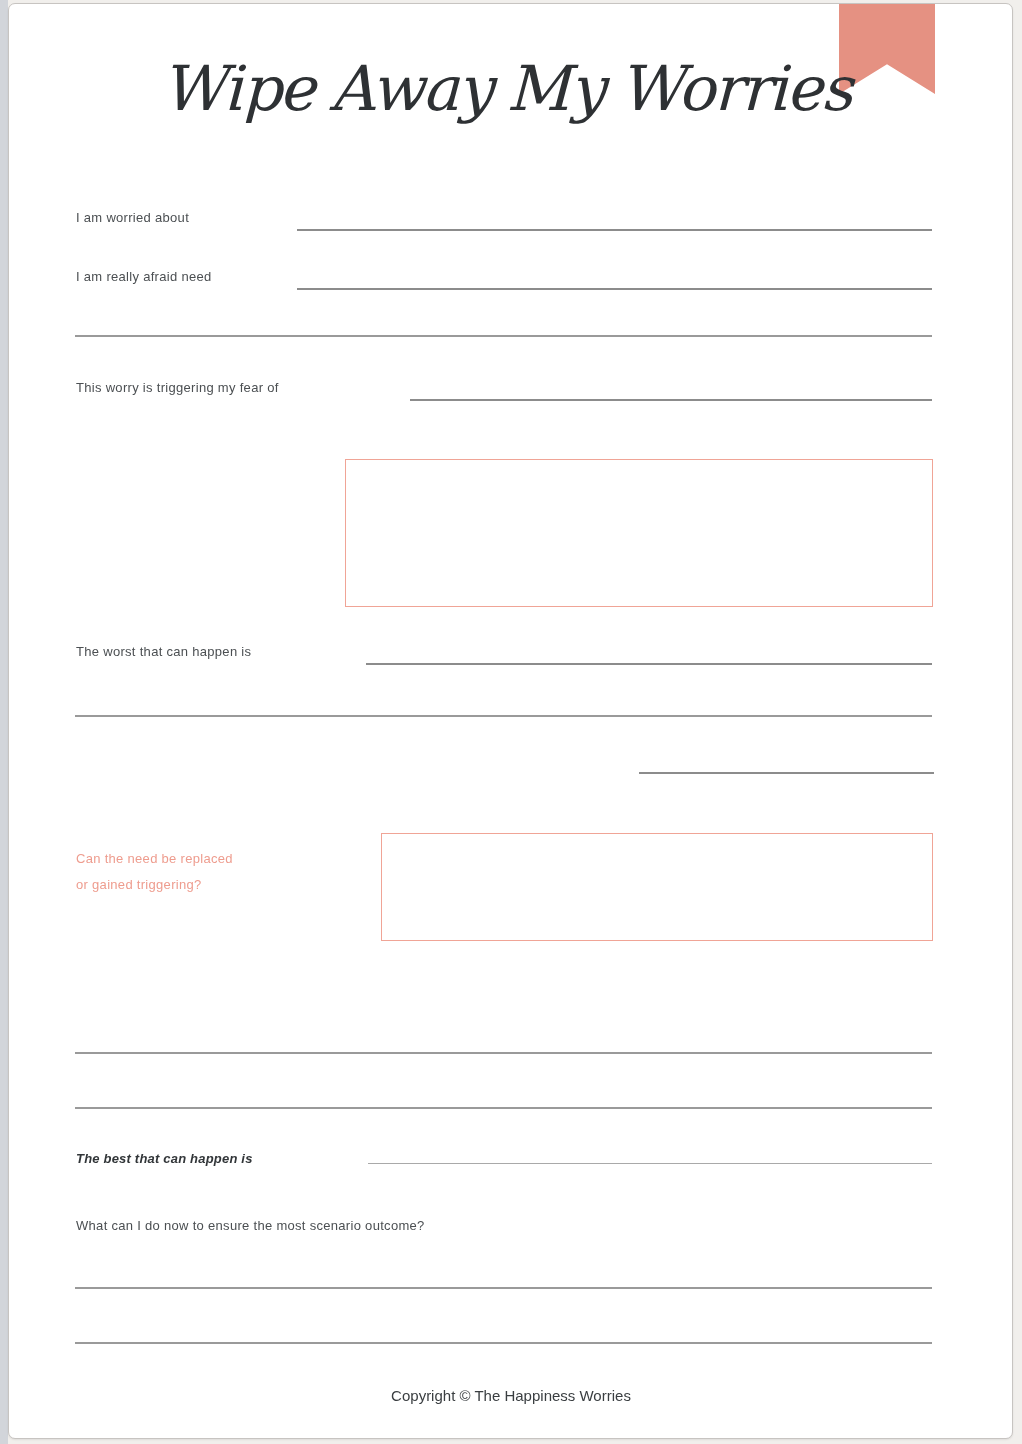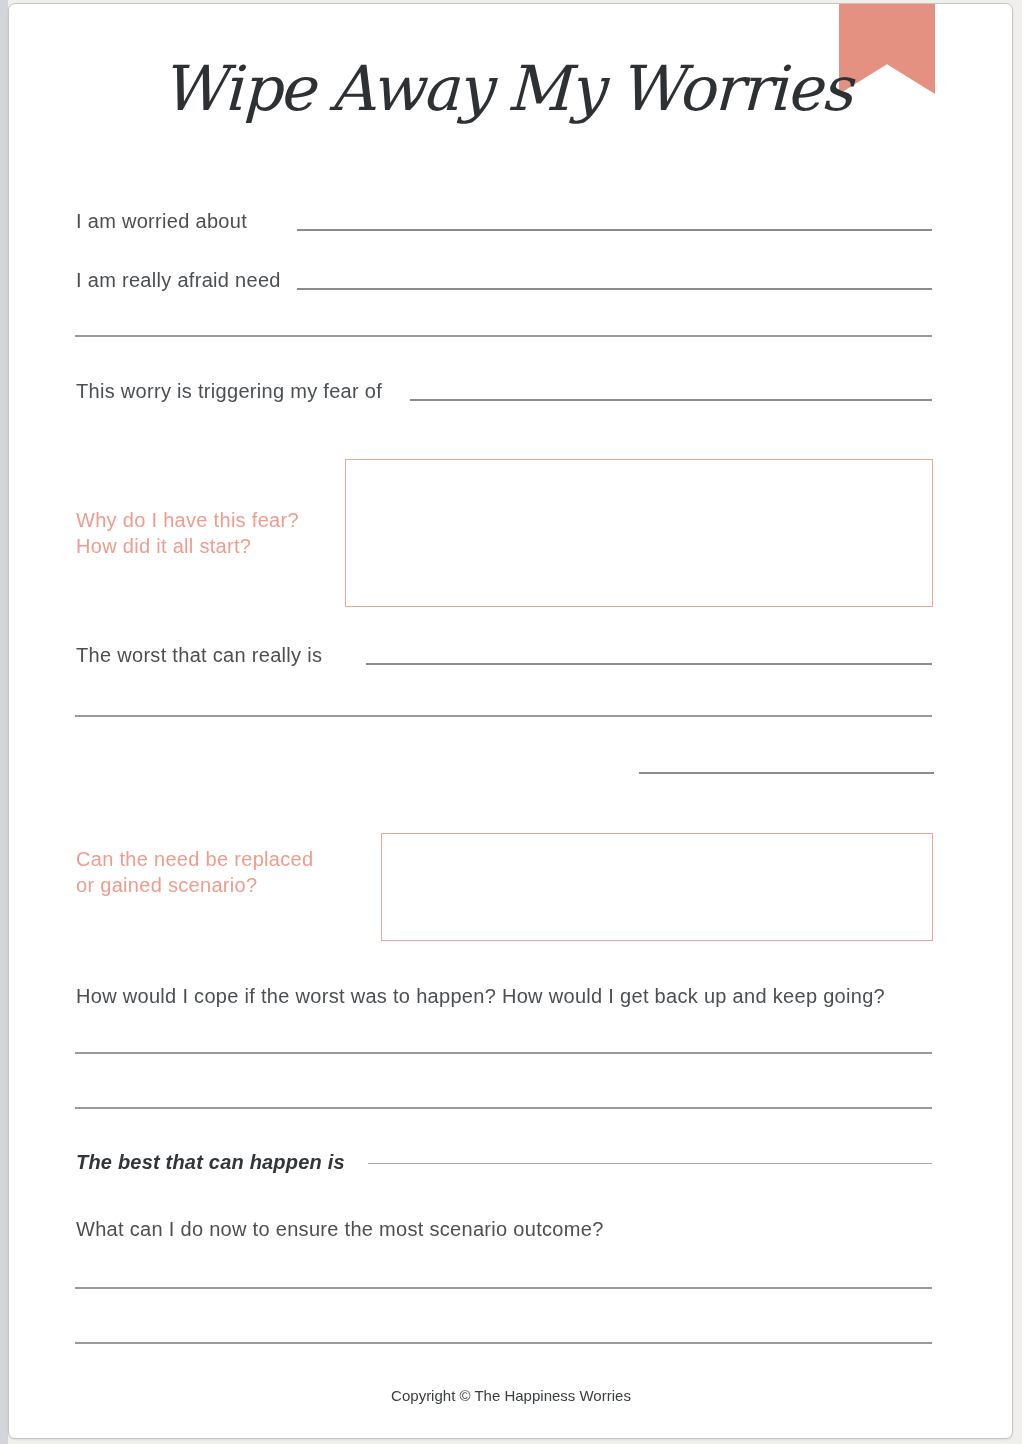--- a/index.html
+++ b/index.html
@@ -34,21 +34,21 @@
     font-family:"DejaVu Serif", serif;
     font-style:italic;
     font-size:62px;
     letter-spacing:-2px;
     color:#2e3134;
     transform:skewX(-4deg);
   }
 
   .prompt{
     position:absolute;
-    font-size:20px;
+    font-size:13px;
     font-weight:300;
     letter-spacing:0.3px;
     color:#4b4f52;
     white-space:nowrap;
   }
   .prompt.bold{font-weight:700;color:#323639;letter-spacing:0.2px;font-style:italic;}
   .prompt.coral{
     color:#ee9c8e;
     line-height:26px;
     white-space:normal;
@@ -88,39 +88,34 @@
     <div class="prompt" style="left:76px;top:210px;">I am worried about</div>
     <div class="wline" style="left:297px;top:229px;width:635px;"></div>
 
     <div class="prompt" style="left:76px;top:269px;">I am really afraid need</div>
     <div class="wline" style="left:297px;top:288px;width:635px;"></div>
     <div class="wline full" style="left:75px;top:335px;width:857px;"></div>
 
     <div class="prompt" style="left:76px;top:380px;">This worry is triggering my fear of</div>
     <div class="wline" style="left:410px;top:399px;width:522px;"></div>
 
-    <div class="prompt coral" style="left:76px;top:507px;width:240px;">
-      <span>Why do I have this fear?</span><br>
-      <span>How did it all start?</span>
-    </div>
     <div class="answer-box" style="left:345px;top:459px;width:586px;height:146px;"></div>
 
-    <div class="prompt" style="left:76px;top:644px;">The worst that can really is</div>
+    <div class="prompt" style="left:76px;top:644px;">The worst that can happen is</div>
     <div class="wline" style="left:366px;top:663px;width:566px;"></div>
     <div class="wline full" style="left:75px;top:715px;width:857px;"></div>
 
     <div class="wline" style="left:639px;top:772px;width:295px;"></div>
 
     <div class="prompt coral" style="left:76px;top:846px;width:250px;">
       <span>Can the need be replaced</span><br>
-      <span>or gained scenario?</span>
+      <span>or gained triggering?</span>
     </div>
     <div class="answer-box" style="left:381px;top:833px;width:550px;height:106px;"></div>
 
-    <div class="prompt" style="left:76px;top:985px;">How would I cope if the worst was to happen? How would I get back up and keep going?</div>
     <div class="wline full" style="left:75px;top:1052px;width:857px;"></div>
     <div class="wline full" style="left:75px;top:1107px;width:857px;"></div>
 
     <div class="prompt bold" style="left:76px;top:1151px;">The best that can happen is</div>
     <div class="wline light" style="left:368px;top:1163px;width:564px;"></div>
 
     <div class="prompt" style="left:76px;top:1218px;">What can I do now to ensure the most scenario outcome?</div>
     <div class="wline full" style="left:75px;top:1287px;width:857px;"></div>
     <div class="wline full" style="left:75px;top:1342px;width:857px;"></div>
 

